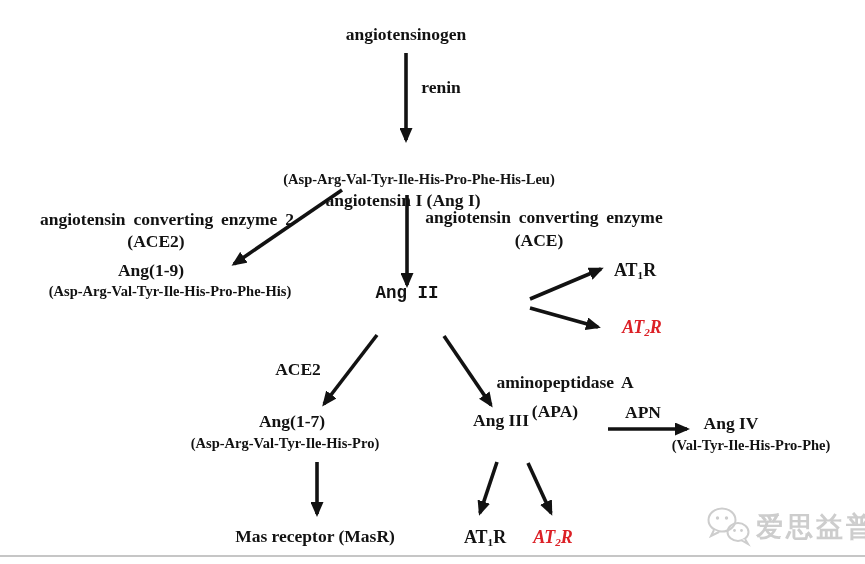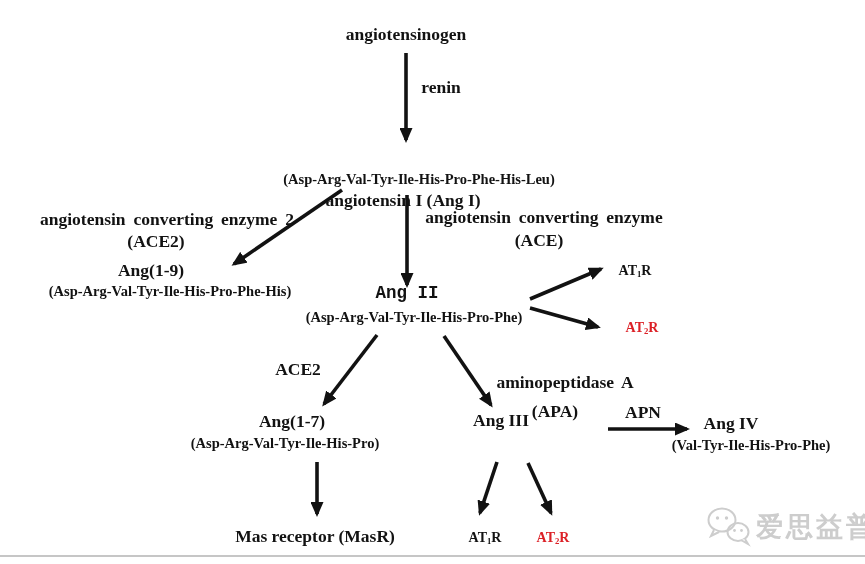--- a/index.html
+++ b/index.html
@@ -12,24 +12,24 @@
     color:#121212;
     overflow:hidden;
   }
   .lbl{
     position:absolute;
     transform:translate(-50%,-50%);
     white-space:nowrap;
     line-height:1.1;
   }
   .t17{font-size:17.5px;}
-  .t18{font-size:14px;}
+  .t18{font-size:18px;}
   .t14{font-size:14.5px;}
   .wide{word-spacing:3.5px;}
-  .red{color:#dc2026;}
+  .red{color:#dc2026;font-style:italic;}
   .subscript{font-size:0.62em;vertical-align:-0.28em;}
   svg.arrows{position:absolute;left:0;top:0;pointer-events:none;}
   .watermark{
     position:absolute;
     color:#cbcbcb;
   }
   .wm-text{
     position:absolute;
     transform:translate(0,-50%);
     font-size:27px;
@@ -81,21 +81,20 @@
   <div class="lbl t17 wide" style="left:148px;top:220px;margin-left:19px;">angiotensin converting enzyme 2</div>
   <div class="lbl t17" style="left:156px;top:242px;">(ACE2)</div>
 
   <div class="lbl t17" style="left:151px;top:271px;">Ang(1-9)</div>
   <div class="lbl t14" style="left:170px;top:292px;">(Asp-Arg-Val-Tyr-Ile-His-Pro-Phe-His)</div>
 
   <div class="lbl t17 wide" style="left:544px;top:218px;">angiotensin converting enzyme</div>
   <div class="lbl t17" style="left:539px;top:241px;">(ACE)</div>
 
   <div class="lbl t17" style="left:407px;top:294px;font-family:Liberation Mono, monospace;">Ang II</div>
-  <div class="lbl t14" style="left:414px;top:318px;">(Asp-Arg-Val-Tyr-Ile-His-Pro-Phe)</div>
 
   <div class="lbl t18" style="left:635px;top:271px;"><span>AT</span><span class="subscript">1</span><span>R</span></div>
 
   <div class="lbl t18 red" style="left:642px;top:328px;"><span>AT</span><span class="subscript">2</span><span>R</span></div>
 
   <div class="lbl t17" style="left:298px;top:370px;">ACE2</div>
 
   <div class="lbl t17 wide" style="left:565px;top:369px;margin-top:14px;">aminopeptidase A</div>
   <div class="lbl t17" style="left:555px;top:412px;">(APA)</div>
 

